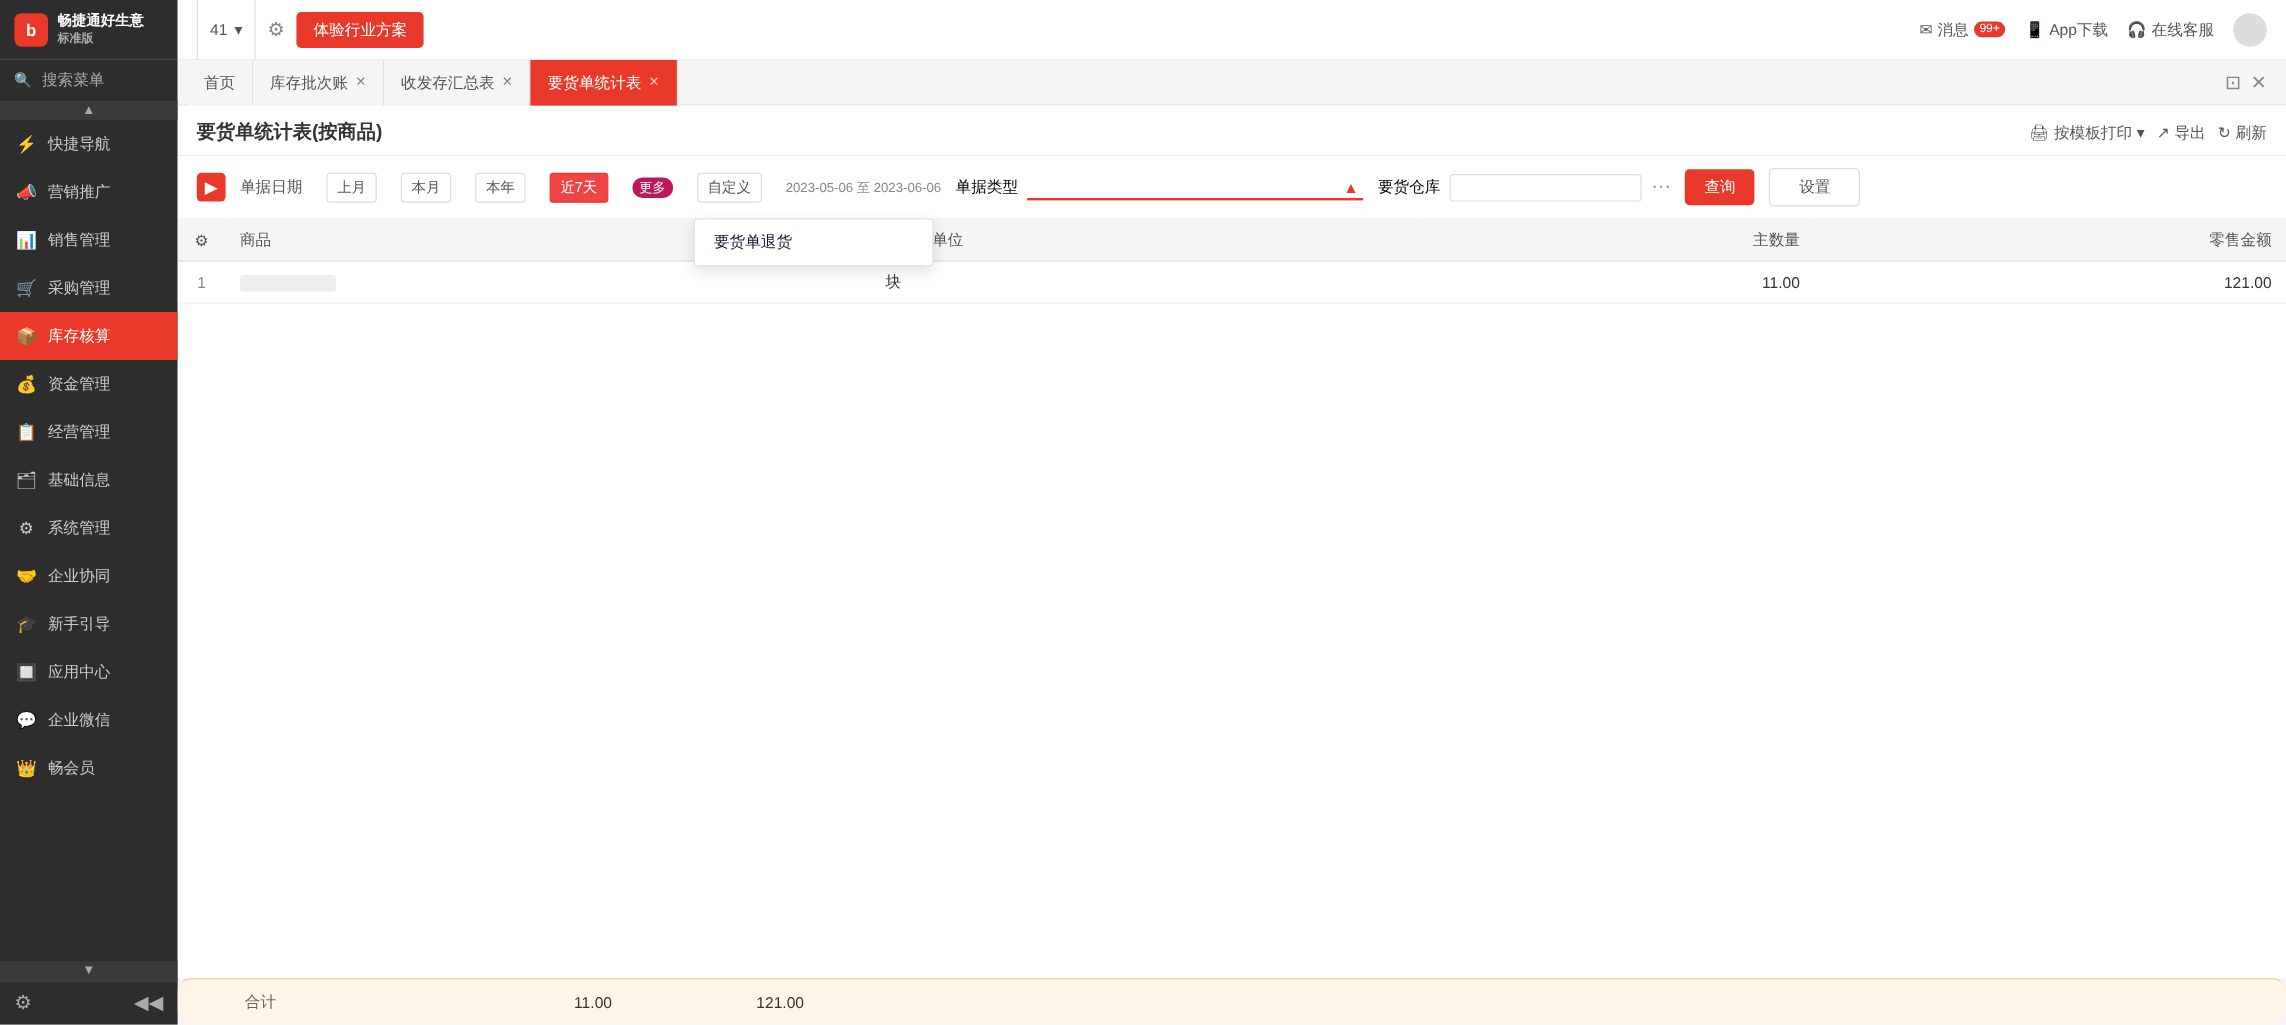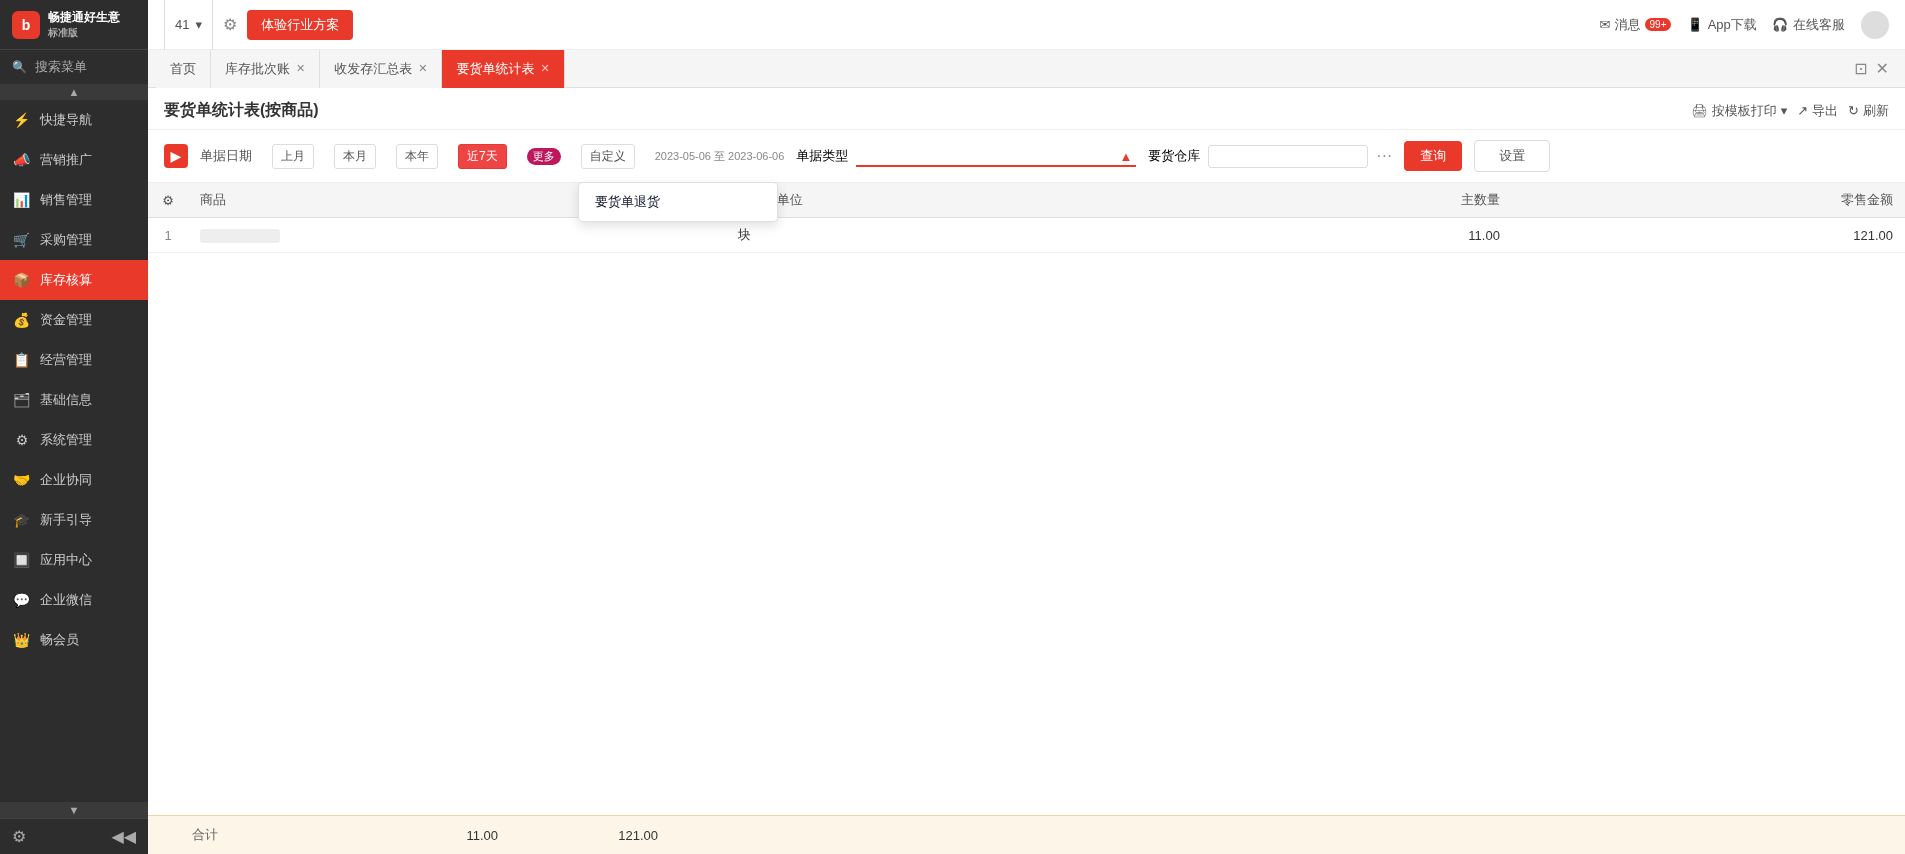--- a/index.html
+++ b/index.html
@@ -282,25 +282,26 @@
       padding: 8px 12px;
       font-size: 13px;
       color: #333;
       border-bottom: 1px solid #f0f0f0;
     }
     .data-table td:first-child { text-align: center; color: #888; }
     .data-table .num-col { text-align: right; }
 
     .table-footer {
       background: #fdf6e8;
-      padding: 10px 4px;
+      padding: 10px 16px;
       display: flex; align-items: center;
       font-size: 13px;
       color: #333;
       border-top: 1px solid #e8d5a0;
+      border-radius: 12px;
     }
     .footer-label { margin-right: 200px; padding-left: 40px; color: #666; }
     .footer-num { min-width: 80px; text-align: right; margin-right: 80px; }
     .cell-gray { background: #eee; border-radius: 3px; display: inline-block; width: 80px; height: 14px; vertical-align: middle; }
   </style>
 </head>
 <body>
 
 <nav class="sidebar">
   <div class="sidebar-header">

